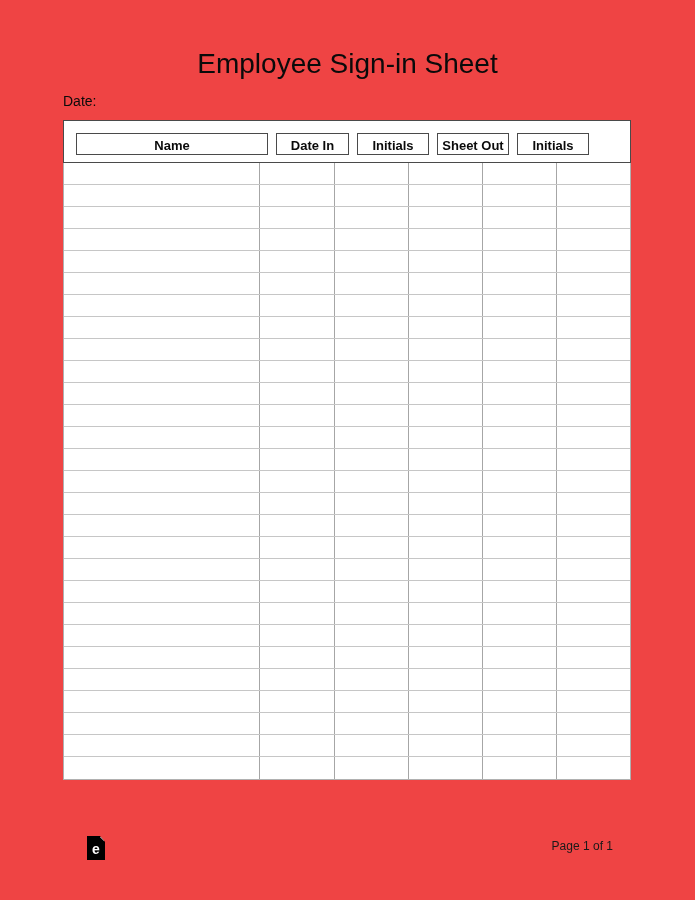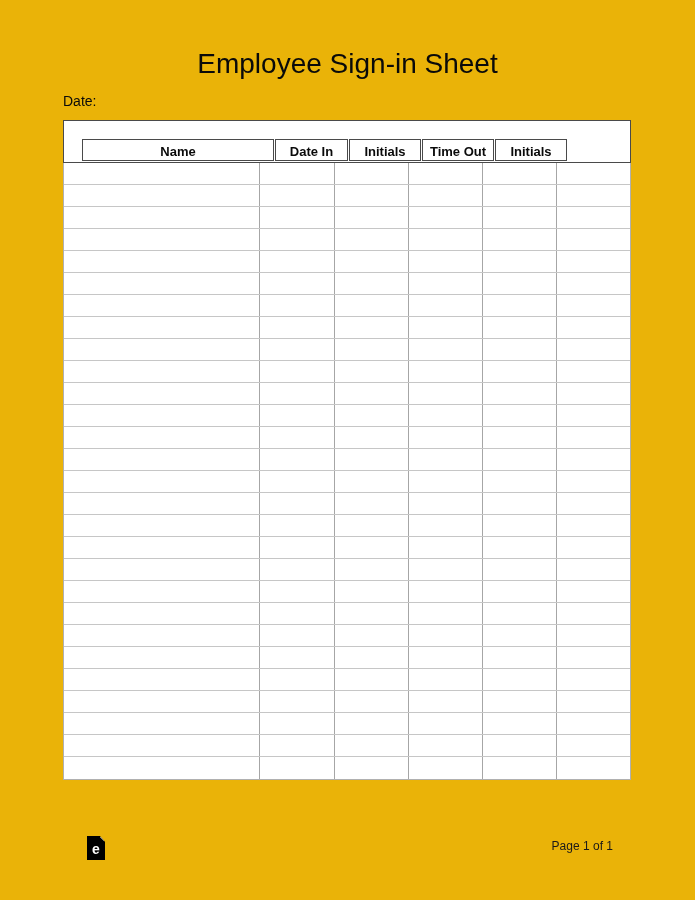--- a/index.html
+++ b/index.html
@@ -4,21 +4,21 @@
 <style>
   html, body {
     margin: 0;
     padding: 0;
     background: #ffffff;
   }
   #page {
     position: relative;
     width: 695px;
     height: 900px;
-    background: #eab308;
+    background: #ef4444;
     font-family: "Liberation Sans", sans-serif;
     color: #000000;
     overflow: hidden;
   }
 
   
   .doc-title {
     position: absolute;
     left: 0;
     right: 0;
@@ -49,22 +49,22 @@
     position: absolute;
     left: 63px;
     top: 120px;
     width: 568px;
     height: 43px;
     box-sizing: border-box;
     border: 1px solid #4a4a4a;
     background: #ffffff;
     display: grid;
     grid-template-columns: 192px 73px 72px 72px 72px 1fr;
-    gap: 1px;
-    padding: 18px;
+    gap: 8px;
+    padding: 12px;
   }
   .th {
     box-sizing: border-box;
     border: 1px solid #4a4a4a;
     font-size: 13px;
     font-weight: 700;
     text-align: center;
     padding-top: 4px;
     line-height: 16px;
     color: #0a0a0a;
@@ -142,21 +142,21 @@
   <div class="doc-title">Employee Sign-in Sheet</div>
 
   <div class="date-row">
     <span>Date:</span><span class="date-field"></span>
   </div>
 
   <div class="thead">
     <div class="th">Name</div>
     <div class="th">Date In</div>
     <div class="th">Initials</div>
-    <div class="th">Time Out</div>
+    <div class="th">Sheet Out</div>
     <div class="th">Initials</div>
   </div>
 
   <div class="tbody">
       <div class="tr">
         <div class="td"></div>
         <div class="td"></div>
         <div class="td"></div>
         <div class="td"></div>
         <div class="td"></div>

